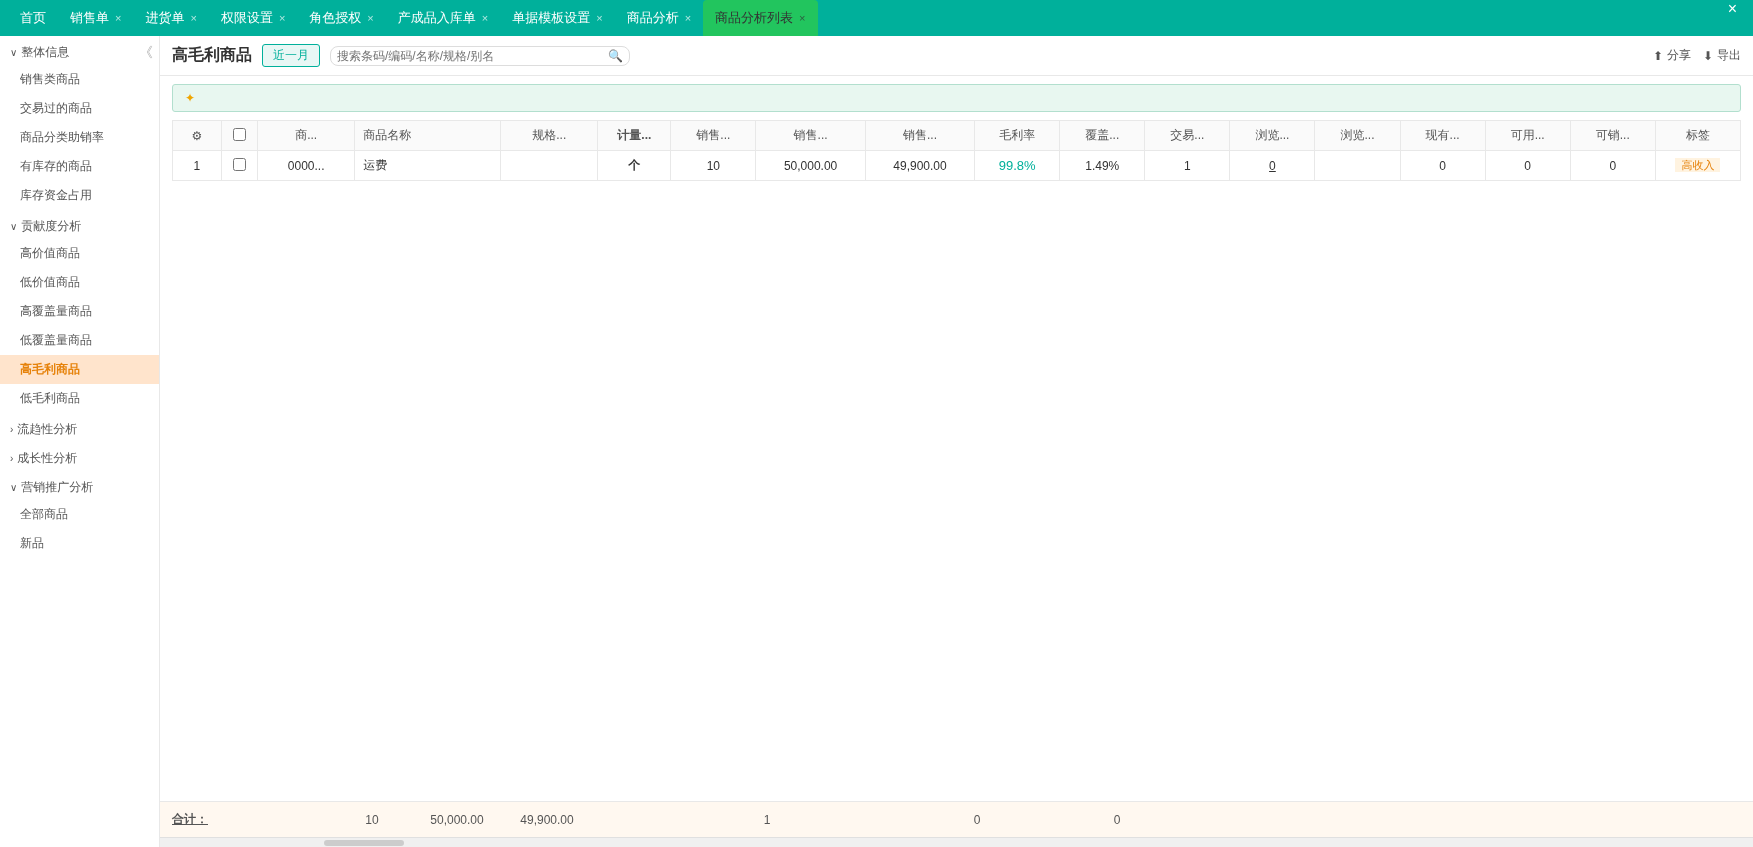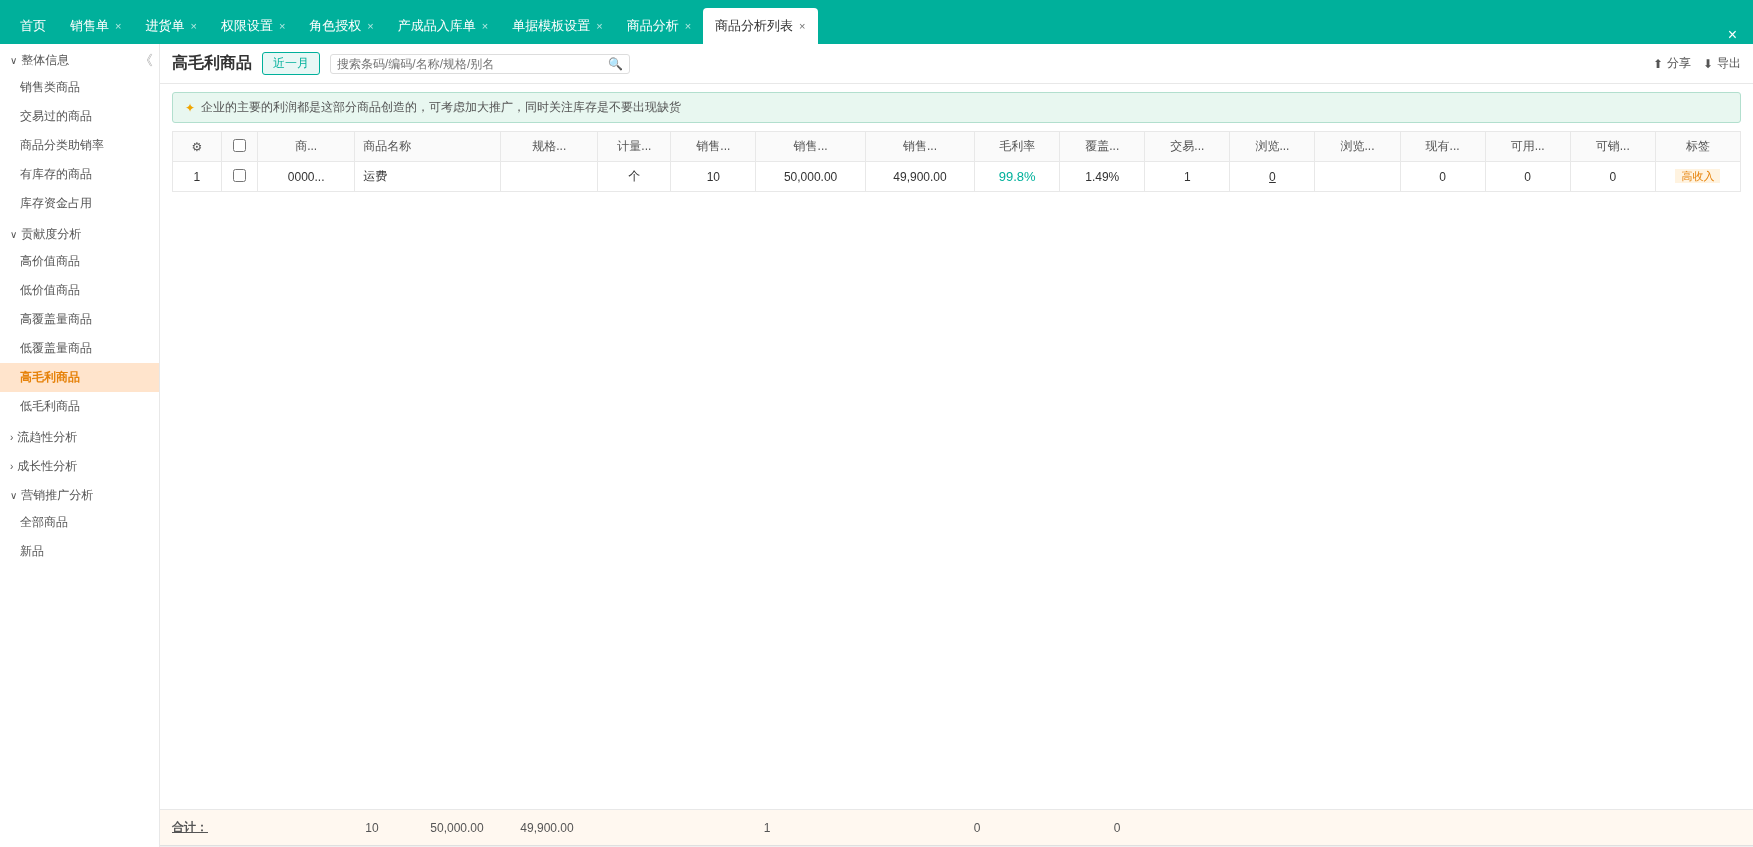--- a/index.html
+++ b/index.html
@@ -1,39 +1,39 @@
 <!DOCTYPE html>
 <html><head>
   <meta charset="utf-8">
   <style>
     * { margin: 0; padding: 0; box-sizing: border-box; }
     body { font-family: 'Microsoft YaHei', Arial, sans-serif; font-size: 12px; background: #f5f5f5; overflow: hidden; width: 1753px; height: 847px; }
 
     
     .top-nav {
       display: flex;
-      align-items: flex-end;
+      align-items: flex-start;
       background: #00b09b;
-      height: 44px;
+      height: 36px;
       padding: 0 8px;
       color: #fff;
     }
     .nav-tab {
       display: flex;
       align-items: center;
       height: 36px;
       padding: 0 12px;
       cursor: pointer;
       white-space: nowrap;
       font-size: 13px;
       color: #fff;
       position: relative;
     }
     .nav-tab.active {
-      background: #ffffff;
+      background: #22c55e;
       color: #333;
       border-radius: 4px 4px 0 0;
     }
     .nav-tab .close-btn {
       margin-left: 6px;
       font-size: 11px;
       opacity: 0.7;
       cursor: pointer;
     }
     .nav-right-close {
@@ -116,21 +116,21 @@
       border: 1px solid #00b09b;
       color: #00b09b;
       padding: 2px 10px;
       border-radius: 3px;
       cursor: pointer;
       font-size: 12px;
     }
     .search-box {
       display: flex;
       border: 1px solid #ddd;
-      border-radius: 3px;
+      border-radius: 8px;
       padding: 2px 6px;
       flex: 1;
       max-width: 300px;
     }
     .search-box input {
       border: none;
       outline: none;
       font-size: 12px;
       width: 100%;
       color: #999;
@@ -248,21 +248,21 @@
       background: #ccc;
       border-radius: 3px;
       margin-left: 160px;
     }
 
     .col-num { width: 40px; }
     .col-check { width: 30px; }
     .col-code { width: 80px; }
     .col-name { width: 120px; text-align: left; }
     .col-spec { width: 80px; text-align: center; }
-    .col-unit { width: 60px; }
+    .col-unit { width: 60px; font-weight: bold; }
     .col-sales-qty { width: 70px; }
     .col-sales-amt { width: 90px; }
     .col-sales-cost { width: 90px; }
     .col-margin { width: 70px; }
     .col-cover { width: 70px; }
     .col-trade { width: 70px; }
     .col-browse1 { width: 70px; }
     .col-browse2 { width: 70px; }
     .col-stock1 { width: 70px; }
     .col-stock2 { width: 70px; }
@@ -397,21 +397,20 @@
         </div>
         <div class="action-btn">
           <span>⬇</span>
           <span>导出</span>
         </div>
       </div>
     </div>
 
     <div class="info-banner">
       <span class="info-icon">✦</span>
-      <span>企业的主要的利润都是这部分商品创造的，可考虑加大推广，同时关注库存是不要出现缺货</span>
     </div>
 
     <div class="table-container">
       <table>
         <thead>
           <tr>
             <th class="col-num">⚙</th>
             <th class="col-check"><input type="checkbox" style=""></th>
             <th class="col-code"><span>商...</span></th>
             <th class="col-name"><span>商品名称</span></th>

